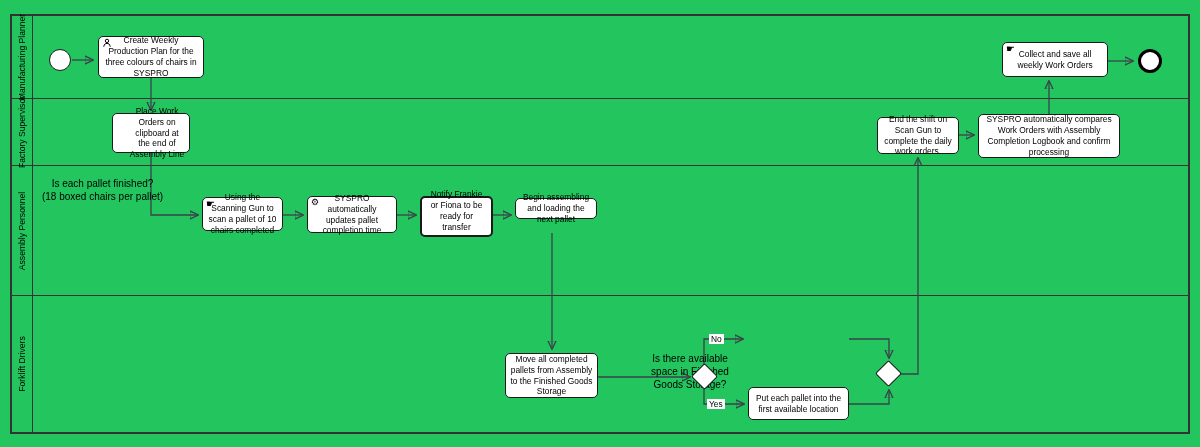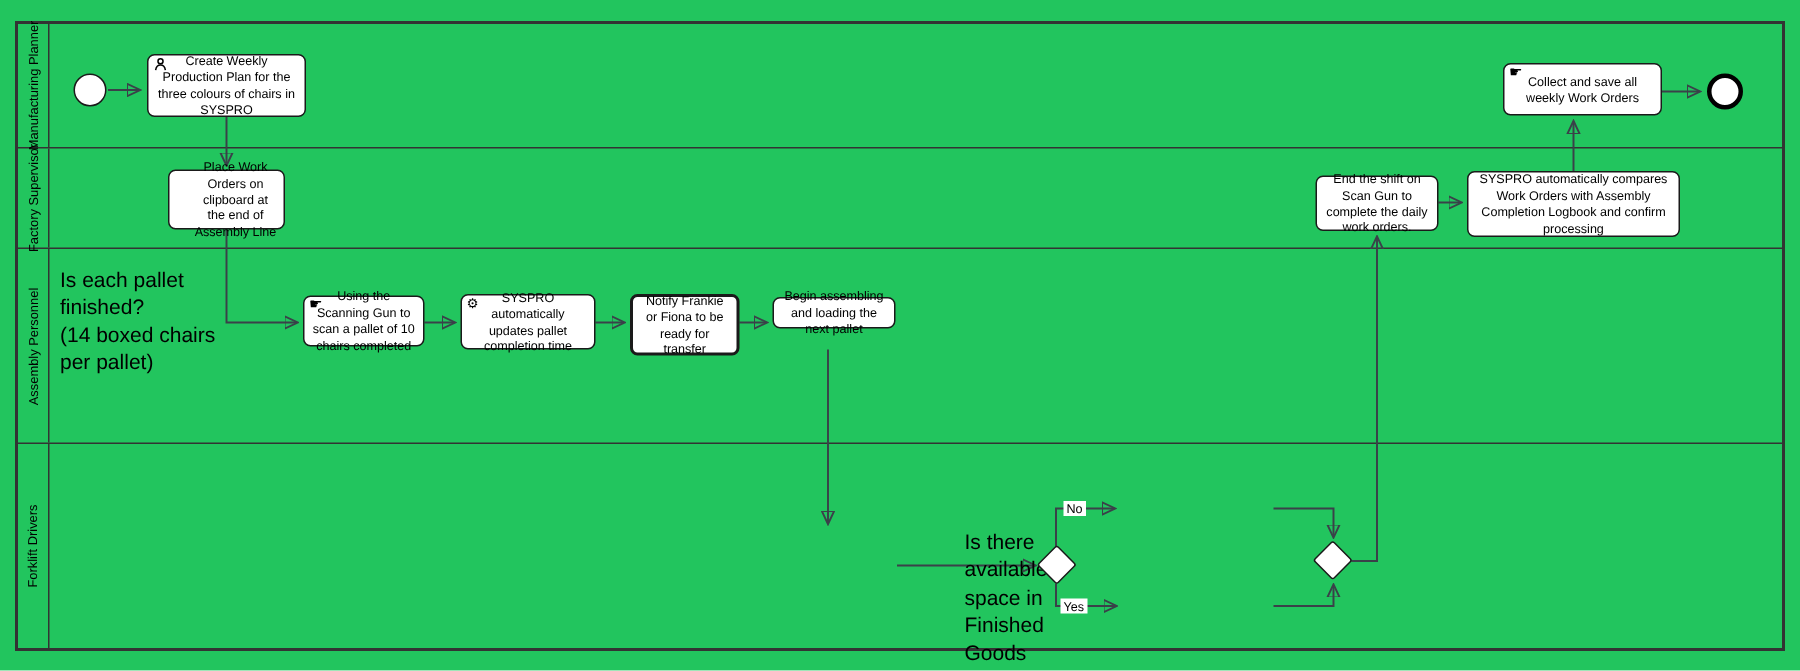--- a/index.html
+++ b/index.html
@@ -26,21 +26,21 @@
           box-sizing:border-box; display:flex; align-items:center; justify-content:center;
           text-align:center; font-size:8.4px; line-height:1.3; padding:2px 4px; }
   .task.thick { border-width:2px; }
   .corner-icon { position:absolute; top:1px; left:3px; font-size:10px; line-height:1; color:#000; }
   .gateway { position:absolute; width:19px; height:19px; background:#fff;
           border:1.4px solid #1a1a1a; border-radius:2px; transform:rotate(45deg);
           box-sizing:border-box; }
   .event { position:absolute; border-radius:50%; background:#fff; box-sizing:border-box; }
   #start-event { left:49px; top:49px; width:22px; height:22px; border:1.6px solid #1a1a1a; }
   #end-event   { left:1138px; top:49px; width:24px; height:24px; border:3.5px solid #000; }
-  .free-label { position:absolute; font-size:14px; line-height:1.32; }
+  .free-label { position:absolute; font-size:10px; line-height:1.32; text-align:center; }
   .edge-label { position:absolute; font-size:8.4px; background:#fff; padding:0 2px; text-align:right; }
 </style>
 </head>
 <body>
 
 <div id="canvas">
 
   <div id="pool">
     <div class="lane" style="top:0; height:83px;">
       <div class="lane-label-cell">
@@ -110,36 +110,42 @@
   </div>
   <div class="task" style="left:877px; top:117px; width:82px; height:37px;">
     <span>End the shift on Scan Gun to complete the daily work orders.</span>
   </div>
   <div class="task" style="left:978px; top:114px; width:142px; height:44px;">
     <span>SYSPRO automatically compares Work Orders with Assembly Completion Logbook and confirm processing</span>
   </div>
 
   <div class="free-label" style="left:40px; top:177px; width:125px;">
     <div>Is each pallet finished?</div>
-    <div>(14 boxed chairs per pallet)</div>
+    <div>(18 boxed chairs per pallet)</div>
   </div>
   <div class="task" style="left:202px; top:197px; width:81px; height:34px;">
     <span class="corner-icon">☛</span>
     <span>Using the Scanning Gun to scan a pallet of 10 chairs completed</span>
   </div>
   <div class="task" style="left:307px; top:196px; width:90px; height:37px;">
     <span class="corner-icon" style="font-size:9px;">⚙</span>
     <span>SYSPRO automatically updates pallet completion time</span>
   </div>
-  <div class="task thick" style="left:420px; top:196px; width:73px; height:41px;">
+  <div class="task thick" style="left:420px; top:196px; width:73px; height:41px;align-items:flex-end;">
     <span>Notify Frankie or Fiona to be ready for transfer</span>
   </div>
   <div class="task" style="left:515px; top:198px; width:82px; height:21px;">
     <span>Begin assembling and loading the next pallet</span>
   </div>
 
+  <div class="task" style="left:505px; top:353px; width:93px; height:45px;">
+    <span>Move all completed pallets from Assembly to the Finished Goods Storage</span>
+  </div>
   <div class="free-label" style="left:599px; top:352px; width:94px;padding-left:44px;">Is there available space in Finished Goods Storage?</div>
   <div class="gateway" style="left:695px; top:367px;"></div>
   <div class="edge-label" style="left:709px; top:334px;">No</div>
   <div class="edge-label" style="left:707px; top:399px;">Yes</div>
+  <div class="task" style="left:748px; top:387px; width:101px; height:33px;">
+    <span>Put each pallet into the first available location</span>
+  </div>
   <div class="gateway" style="left:879px; top:364px;"></div>
 
 </div>
 
 </body></html>

